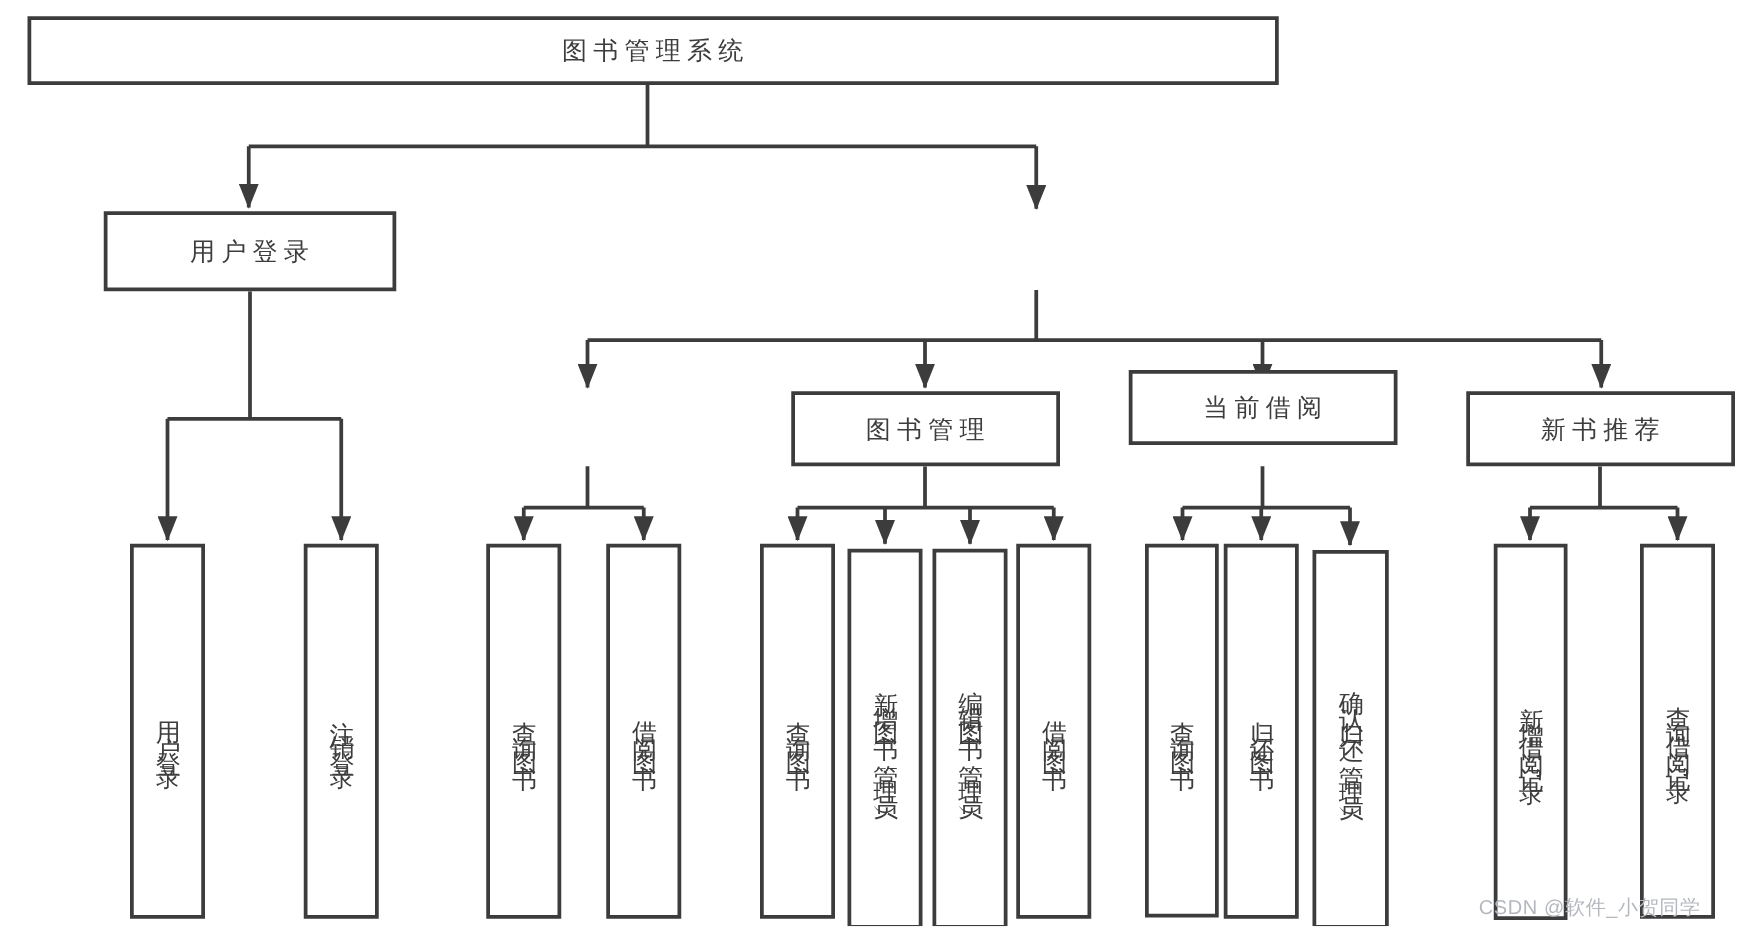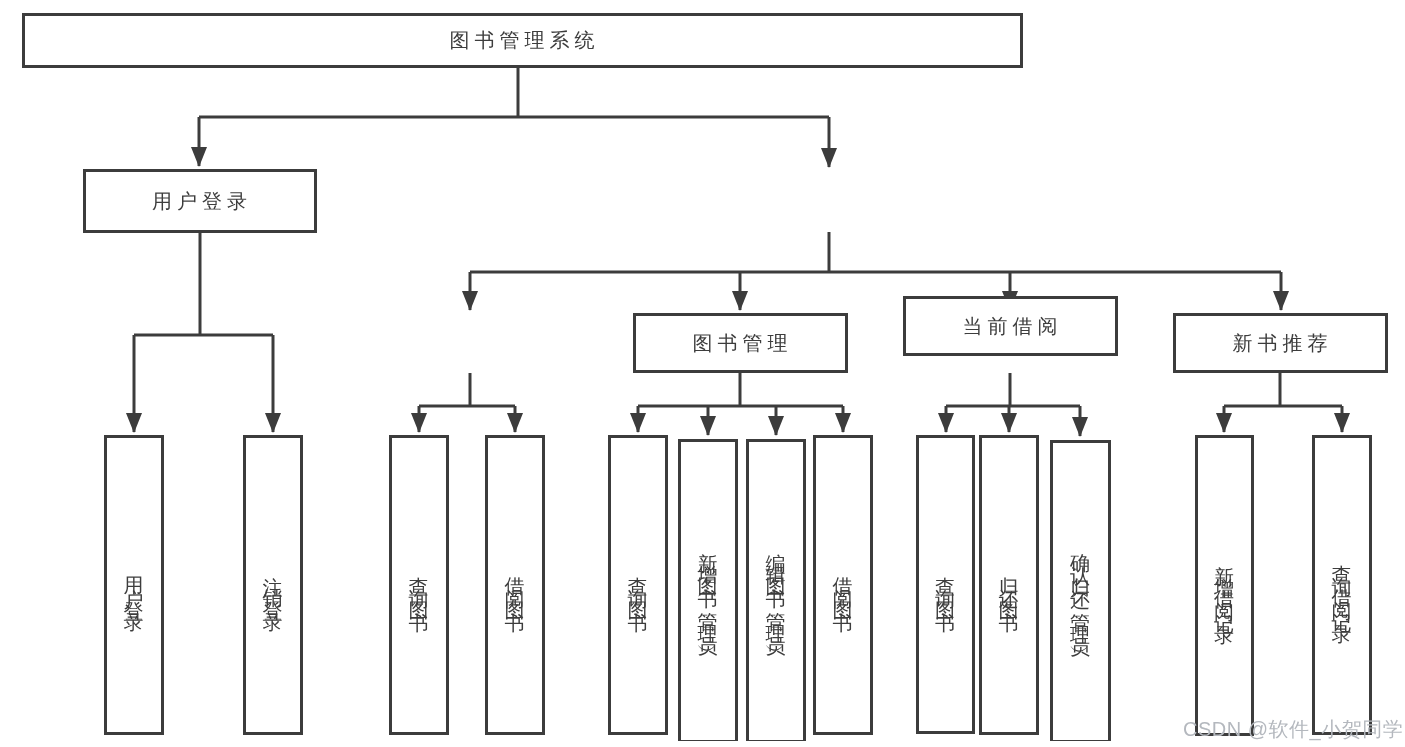--- a/index.html
+++ b/index.html
@@ -37,21 +37,21 @@
   .node.v{
     writing-mode:vertical-rl;
     text-orientation:mixed;
     letter-spacing:12px;
     text-indent:0;
     line-height:1;
   }
   #watermark{
     position:absolute;
     left:1183px;top:716px;
-    font-size:20px;
+    font-size:16px;
     color:var(--watermark);
     letter-spacing:0.5px;
     white-space:nowrap;
     z-index:5;
   }
 </style>
 </head>
 <body>
 
 <div id="canvas">

